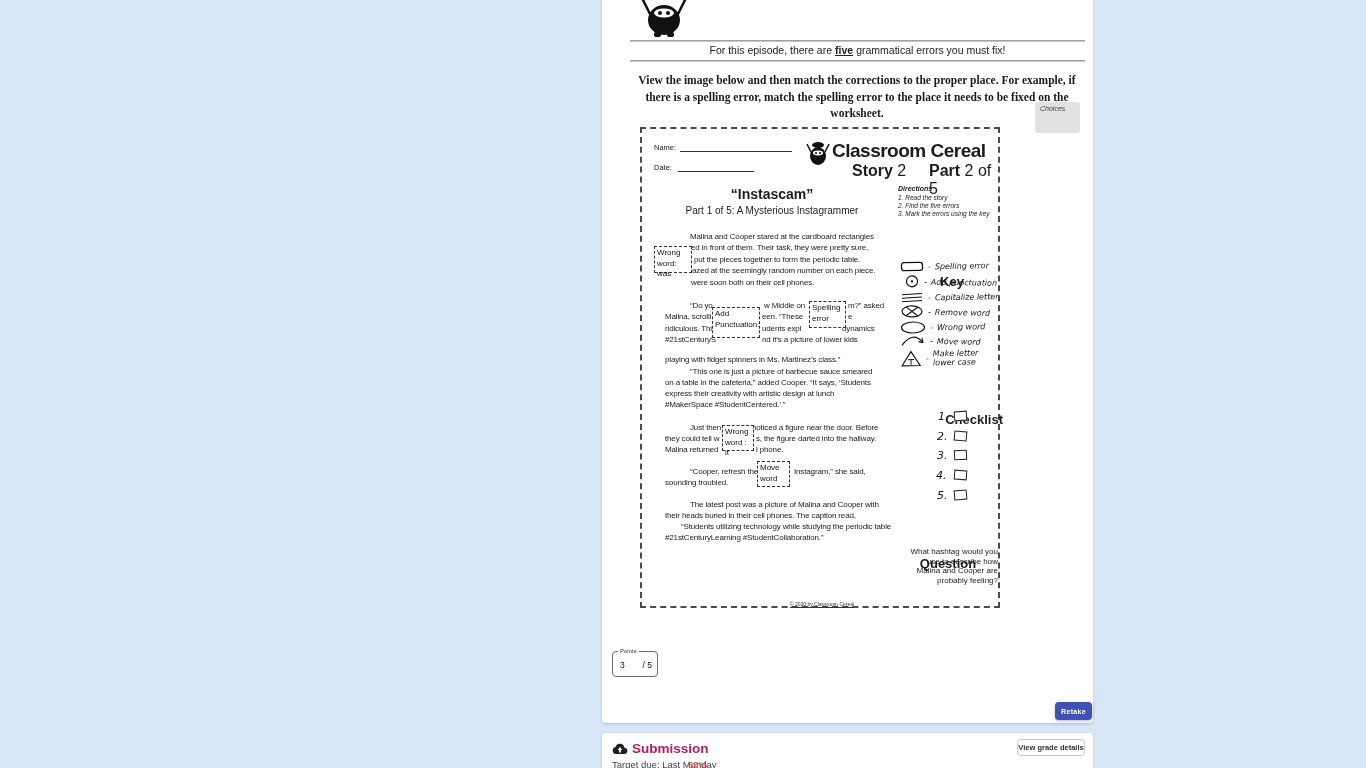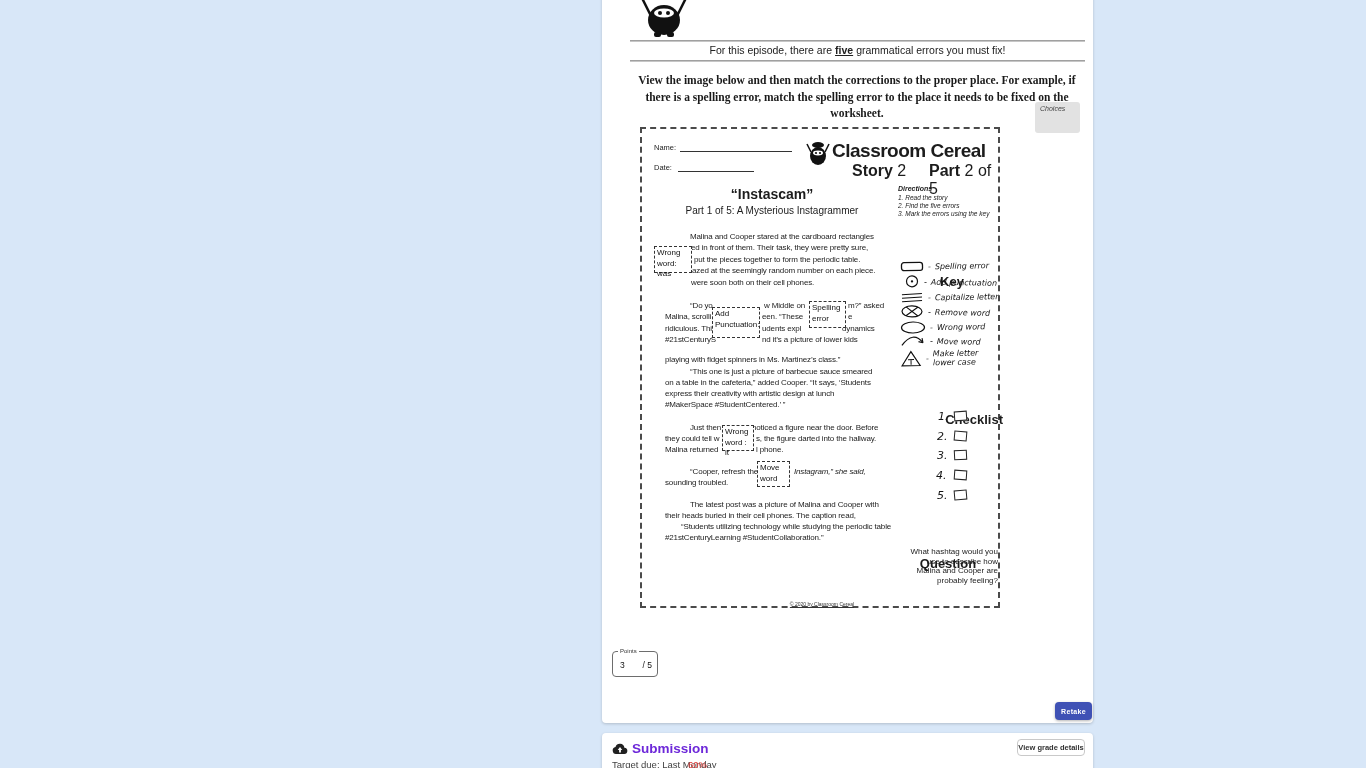--- a/index.html
+++ b/index.html
@@ -53,21 +53,21 @@
 
   
   .points-field { left:612px; top:651px; width:46px; height:26px; border:1px solid #6d6d6d; border-radius:4px; background:#fff; }
   .points-legend { position:absolute; top:-4px; left:5px; background:#fff; padding:0 2px; font-size:6px; color:#333; }
   .points-value { position:absolute; left:7px; top:8px; font-size:8.5px; color:#111; }
   .points-total { position:absolute; right:5px; top:8px; font-size:8.5px; color:#111; }
 
   .retake-btn { left:1055px; top:702px; width:37px; height:18px; background:#3f51b5; border:none; border-radius:4px; color:#fff; font-size:7px; font-weight:bold; letter-spacing:.3px; box-shadow:0 1px 3px rgba(0,0,0,.3); cursor:pointer; }
 
   
-  .sub-title { left:30px; top:8px; font-size:13.5px; font-weight:bold; color:#6d28d9; }
+  .sub-title { left:30px; top:8px; font-size:13.5px; font-weight:bold; color:#be185d; }
   .sub-due { left:10px; top:26px; font-size:9.5px; color:#424242; }
   .sub-score { left:86px; top:26px; font-size:9.5px; color:#e53935; }
   .grade-btn { left:415px; top:6px; width:68px; height:17px; background:#fff; border:1px solid #c9c9c9; border-radius:4px; font-size:7.5px; font-weight:bold; color:#333; cursor:pointer; }
 </style>
 </head>
 <body>
 
 <div id="app">
 
   <div class="card main-card"></div>
@@ -150,21 +150,21 @@
     <span class="ws ws-line" style="left:23px; top:271px;">#MakerSpace #StudentCentered.’ ”</span>
 
     <span class="ws ws-line" style="left:48px; top:294px;">Just then</span>
     <span class="ws ws-line" style="left:110px; top:294px;">noticed a figure near the door. Before</span>
     <span class="ws ws-line" style="left:23px; top:305px;">they could tell w</span>
     <span class="ws ws-line" style="left:114px; top:305px;">s, the figure darted into the hallway.</span>
     <span class="ws ws-line" style="left:23px; top:316px;">Malina returned</span>
     <span class="ws ws-line" style="left:114px; top:316px;">l phone.</span>
 
     <span class="ws ws-line" style="left:48px; top:338px;">“Cooper, refresh the</span>
-    <span class="ws ws-line" style="left:152px; top:338px;font-style:italic;">Instagram,” she said,</span>
+    <span class="ws ws-line" style="left:152px; top:338px;">Instagram,” she said,</span>
     <span class="ws ws-line" style="left:23px; top:349px;">sounding troubled.</span>
 
     <span class="ws ws-line" style="left:48px; top:371px;">The latest post was a picture of Malina and Cooper with</span>
     <span class="ws ws-line" style="left:23px; top:382px;">their heads buried in their cell phones. The caption read,</span>
     <span class="ws ws-line" style="left:39px; top:393px;">“Students utilizing technology while studying the periodic table</span>
     <span class="ws ws-line" style="left:23px; top:404px;">#21stCenturyLearning #StudentCollaboration.”</span>
 
     <div class="ws key-title" style="left:285px; top:113px; width:50px;">Key</div>
 
     <div class="ws key-row" style="left:258px; top:131px; transform:rotate(-1deg);">

